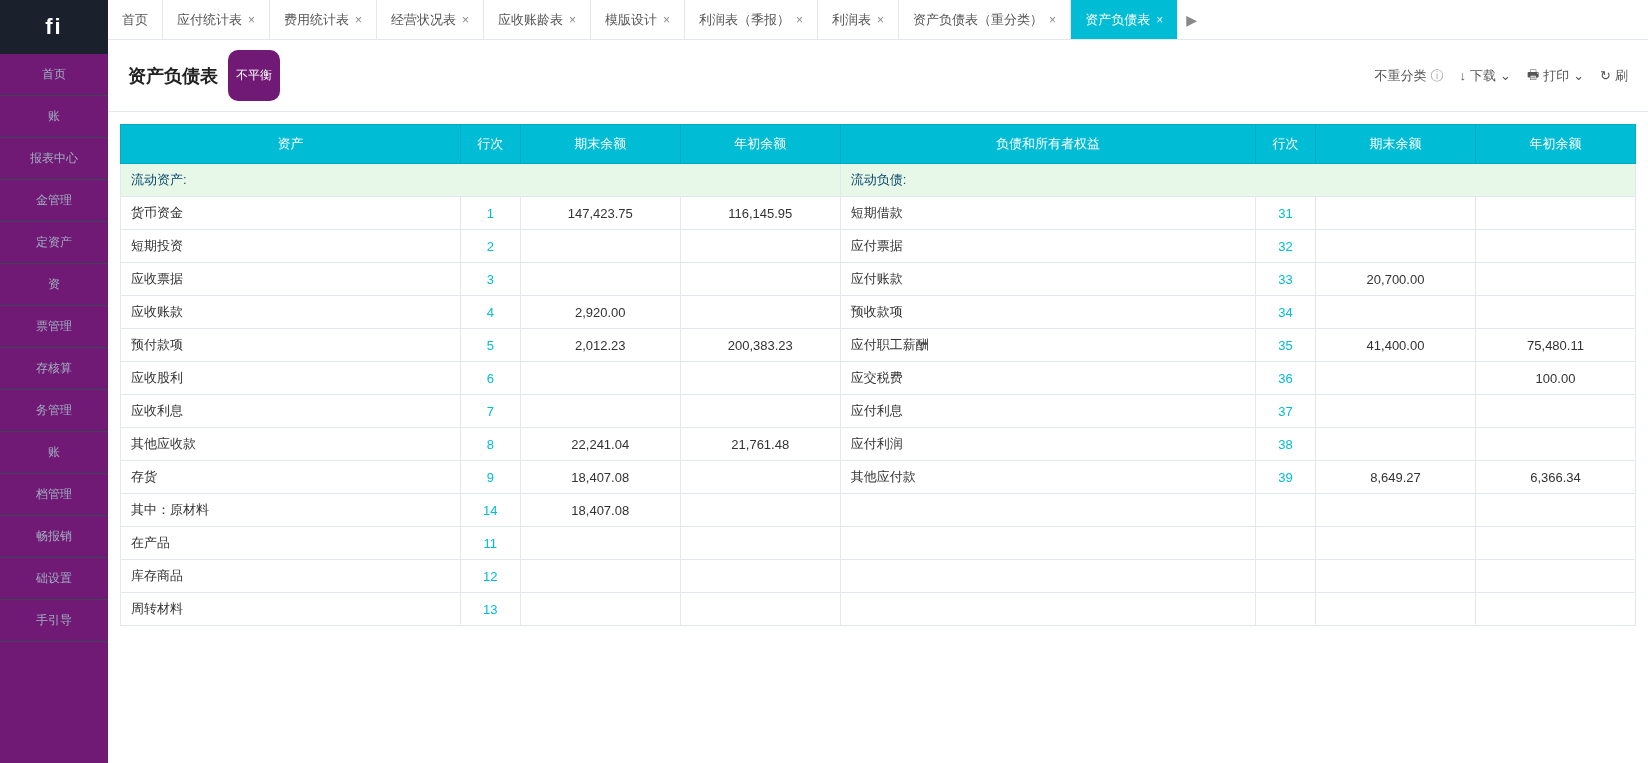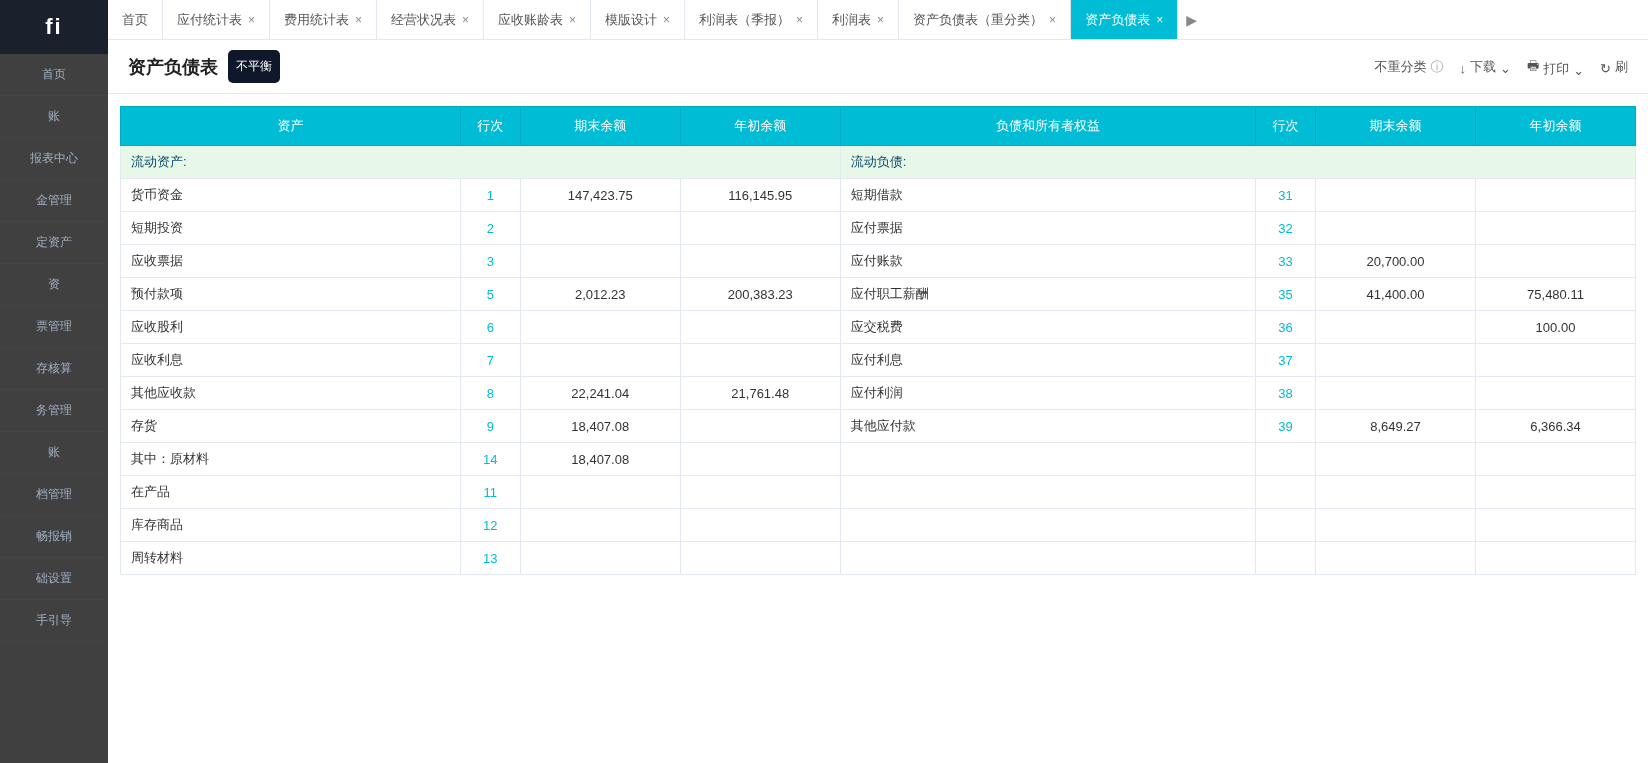--- a/index.html
+++ b/index.html
@@ -1,21 +1,21 @@
 <!DOCTYPE html>
 <html><head>
   <meta charset="utf-8">
   <style>
     * { box-sizing: border-box; margin: 0; padding: 0; }
     body { font-family: "Microsoft YaHei", "PingFang SC", sans-serif; font-size: 13px; background: #f0f2f5; display: flex; height: 763px; overflow: hidden; }
 
     
     .sidebar {
       width: 108px;
-      background: #404040;
+      background: #701a75;
       color: #ccc;
       display: flex;
       flex-direction: column;
       flex-shrink: 0;
       height: 100%;
       overflow-y: auto;
     }
     .sidebar-logo {
       background: #1a202c;
       color: #fff;
@@ -97,36 +97,36 @@
       display: flex;
       align-items: center;
       gap: 10px;
     }
     .page-title {
       font-size: 18px;
       font-weight: bold;
       color: #222;
     }
     .badge-unbalanced {
-      background: #0f172a;
+      background: #701a75;
       color: #fff;
       font-size: 12px;
-      padding: 8px 8px;
-      border-radius: 5px;
+      padding: 17px 8px;
+      border-radius: 10px;
     }
     .header-actions {
       display: flex;
       align-items: center;
       gap: 16px;
       color: #555;
       font-size: 13px;
     }
     .header-action-btn {
       display: flex;
-      align-items: flex-end;
+      align-items: center;
       gap: 4px;
       cursor: pointer;
       color: #555;
     }
 
     
     .table-container {
       flex: 1;
       overflow: auto;
       padding: 12px;
@@ -301,20 +301,30 @@
       <td>应收票据</td>
       <td class="blue">3</td>
       <td class="right"></td>
       <td class="right"></td>
       <td>应付账款</td>
       <td class="blue">33</td>
       <td class="right">20,700.00</td>
       <td class="right"></td>
     </tr>
           <tr>
+      <td>应收账款</td>
+      <td class="blue">4</td>
+      <td class="right">2,920.00</td>
+      <td class="right"></td>
+      <td>预收款项</td>
+      <td class="blue">34</td>
+      <td class="right"></td>
+      <td class="right"></td>
+    </tr>
+          <tr>
       <td>预付款项</td>
       <td class="blue">5</td>
       <td class="right">2,012.23</td>
       <td class="right">200,383.23</td>
       <td>应付职工薪酬</td>
       <td class="blue">35</td>
       <td class="right">41,400.00</td>
       <td class="right">75,480.11</td>
     </tr>
           <tr>

